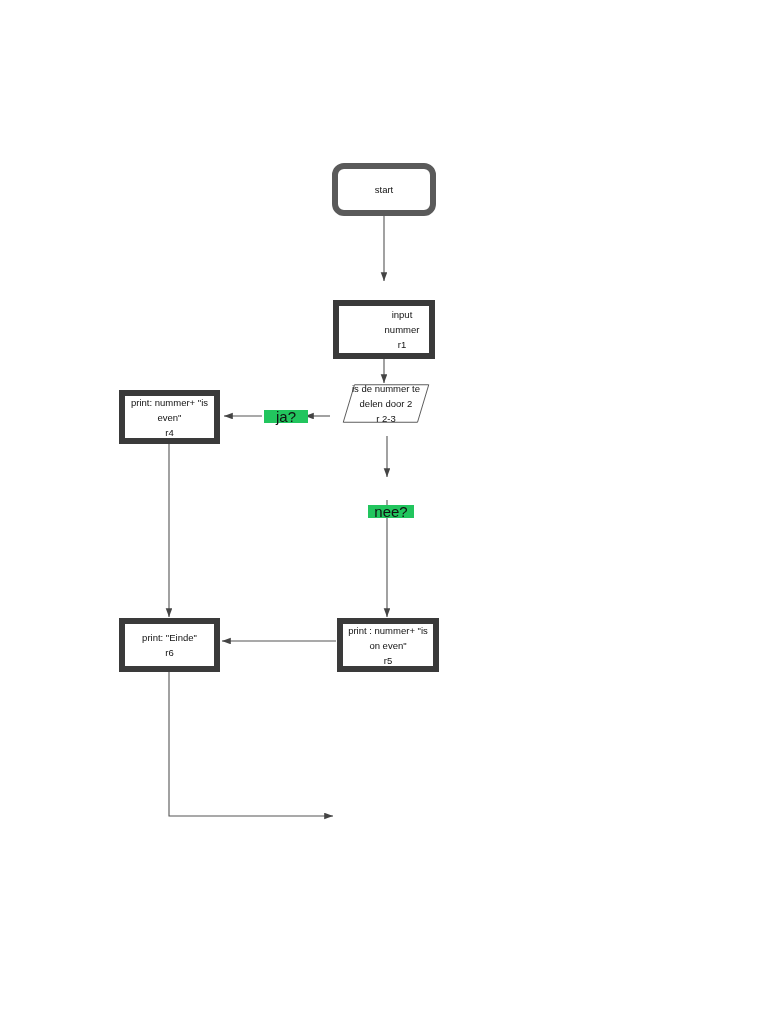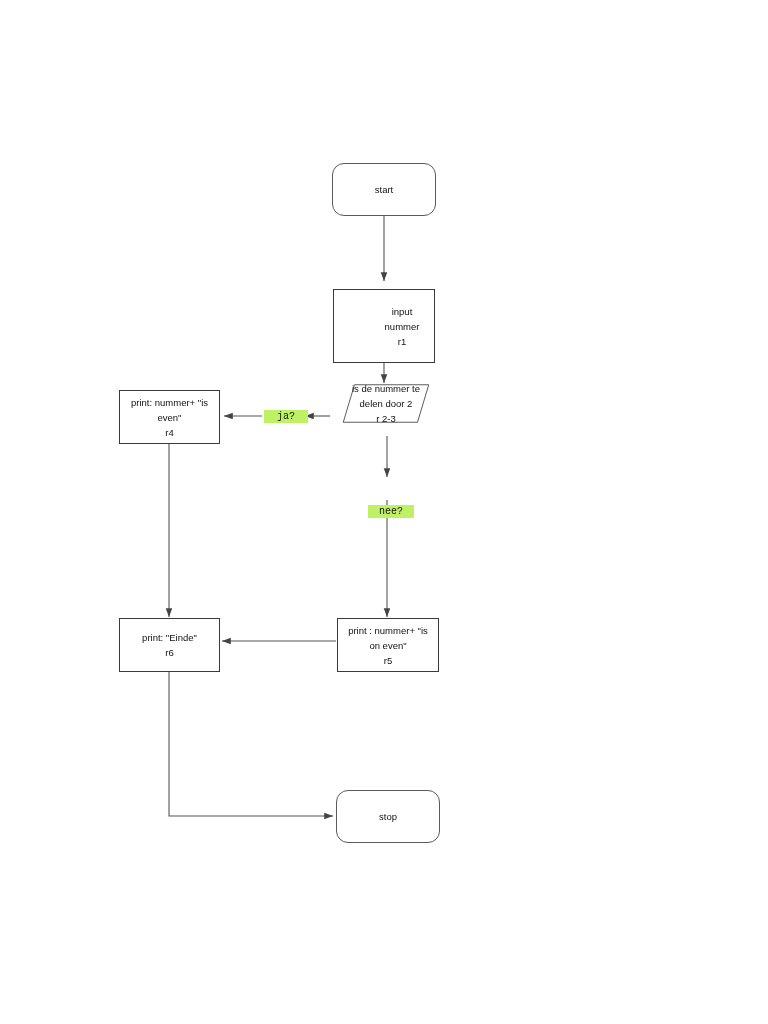--- a/index.html
+++ b/index.html
@@ -29,21 +29,21 @@
     pointer-events: none;
   }
   .node {
     position: absolute;
     box-sizing: border-box;
     display: flex;
     align-items: center;
     justify-content: center;
     text-align: center;
     background: #ffffff;
-    border: 1px solid #d946ef;
+    border: 6px solid #d946ef;
     font-size: 9.5px;
     line-height: 15px;
     color: #111111;
     white-space: pre-line;
     z-index: 2;
   }
   .terminal {
     border-radius: 12px;
     border-color: #5a5a5a;
   }
@@ -71,28 +71,27 @@
     align-items: center;
     justify-content: center;
     text-align: center;
     font-size: 9.5px;
     line-height: 15px;
     color: #111111;
     white-space: pre-line;
   }
   .edge-label {
     position: absolute;
-    font-size: 10px;
+    font-size: 15px;
     line-height: 13px;
     color: #111111;
     text-align: center;
-    background: #bef264;
+    background: #22c55e;
     padding: 0 3px;
     z-index: 3;
-    font-family: Liberation Mono, monospace;
   }
 </style>
 </head>
 <body>
 
 <div id="canvas">
 
   <svg id="edges" viewBox="0 0 768 1024" xmlns="http://www.w3.org/2000/svg">
     <defs>
       <marker id="arrow" markerWidth="9" markerHeight="9" refX="8" refY="3" orient="auto" markerUnits="strokeWidth">
@@ -109,21 +108,21 @@
       <path d="M169,444 L169,617"></path>
       <path d="M336,641 L222,641"></path>
       <path d="M169,672 L169,816 L333,816"></path>
     </g>
   </svg>
 
   <div class="node terminal" style="left:332px; top:163px; width:104px; height:53px;">
     <span>start</span>
   </div>
 
-  <div class="node process" style="left:333px; top:289px; width:102px; height:74px;padding-left:36px;">
+  <div class="node process" style="left:333px; top:300px; width:102px; height:59px;padding-left:36px;">
     <span>input
 nummer
 r1</span>
   </div>
 
   <div class="decision-wrap" style="left:328px; top:384px; width:116px; height:39px;">
     <svg class="decision-shape" viewBox="0 0 116 52" xmlns="http://www.w3.org/2000/svg">
       <polygon points="16,1 115,1 100,51 1,51" fill="#ffffff" stroke="#3a3a3a" stroke-width="1.1"></polygon>
     </svg>
     <div class="decision-label">is de nummer te
@@ -141,23 +140,20 @@
     <span>print : nummer+ "is
 on even"
 r5</span>
   </div>
 
   <div class="node process" style="left:119px; top:618px; width:101px; height:54px;">
     <span>print: "Einde"
 r6</span>
   </div>
 
-  <div class="node terminal" style="left:336px; top:790px; width:104px; height:53px;">
-    <span>stop</span>
-  </div>
 
   <div class="edge-label" style="left:264px; top:410px; width:38px;">
     <span>ja?</span>
   </div>
 
   <div class="edge-label" style="left:368px; top:505px; width:40px;">
     <span>nee?</span>
   </div>
 
 </div>

